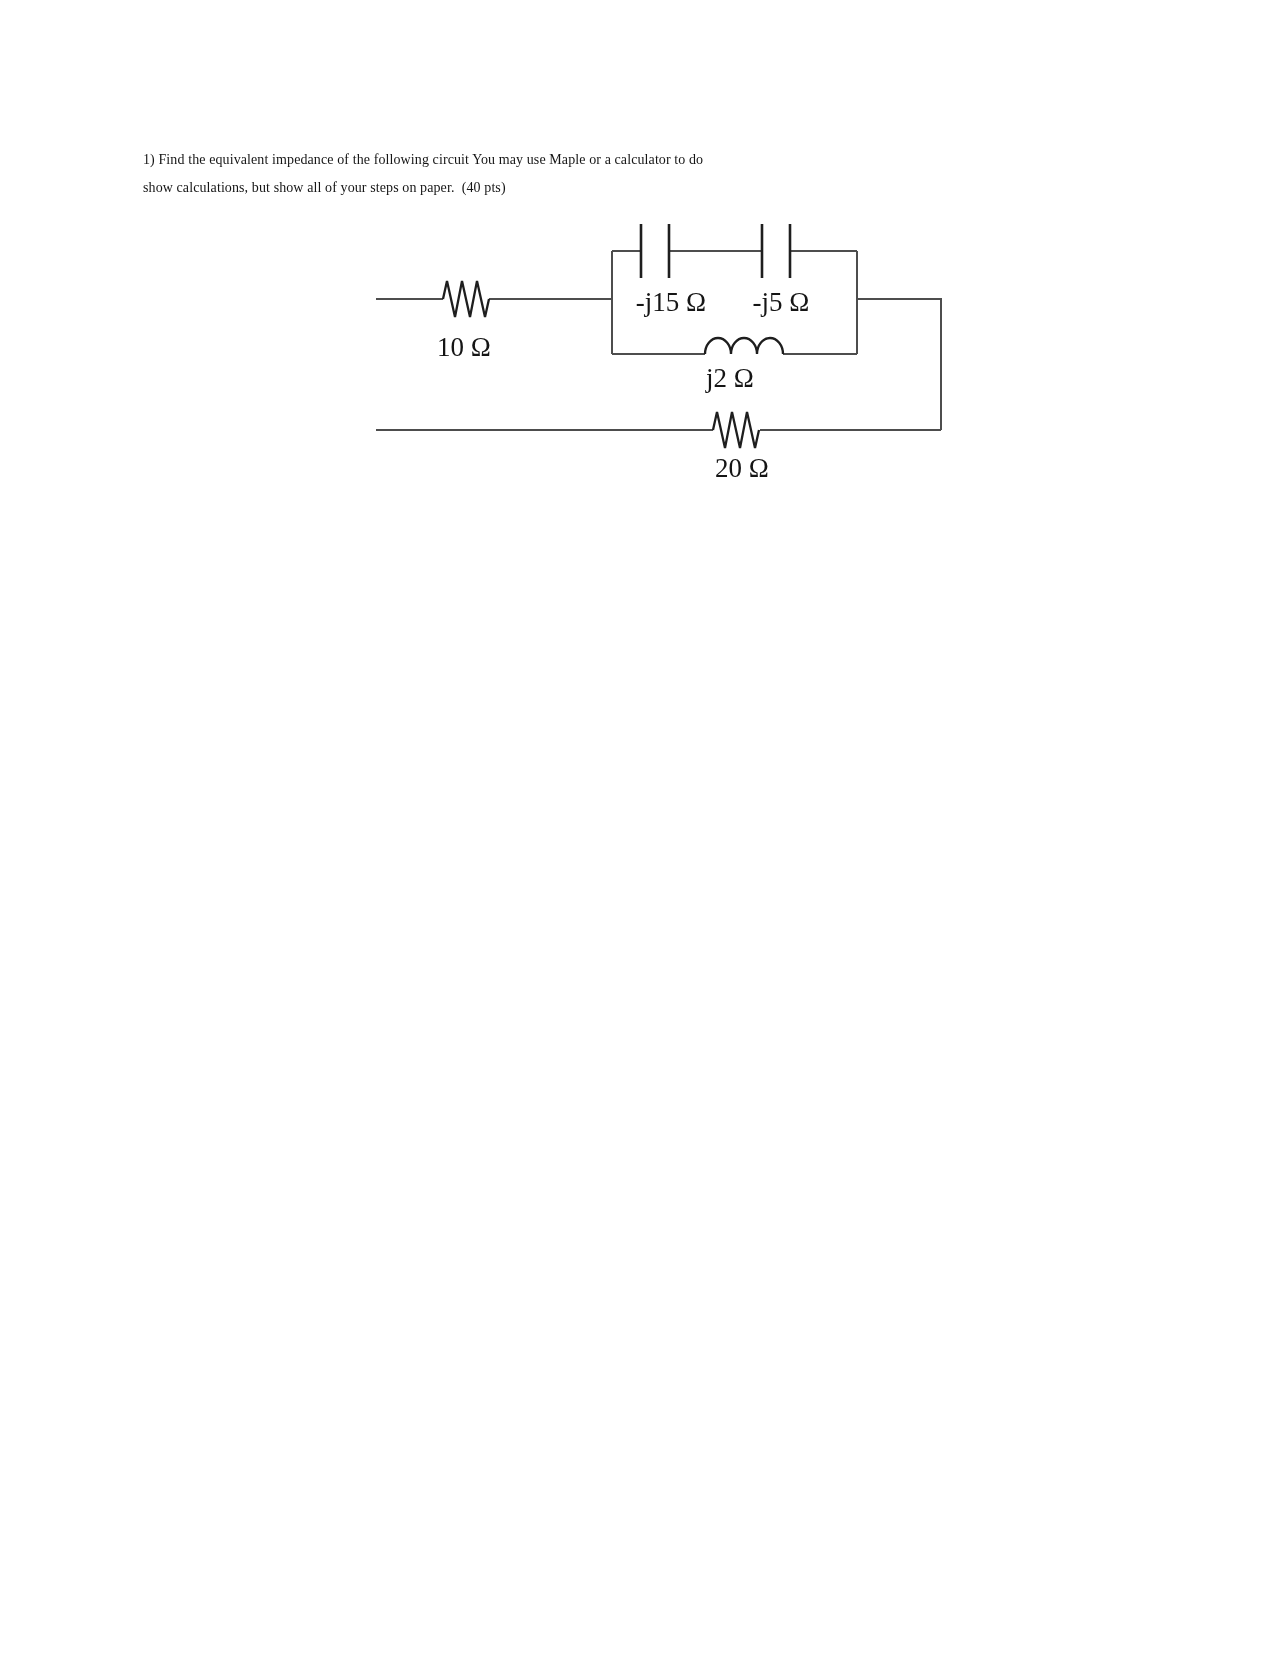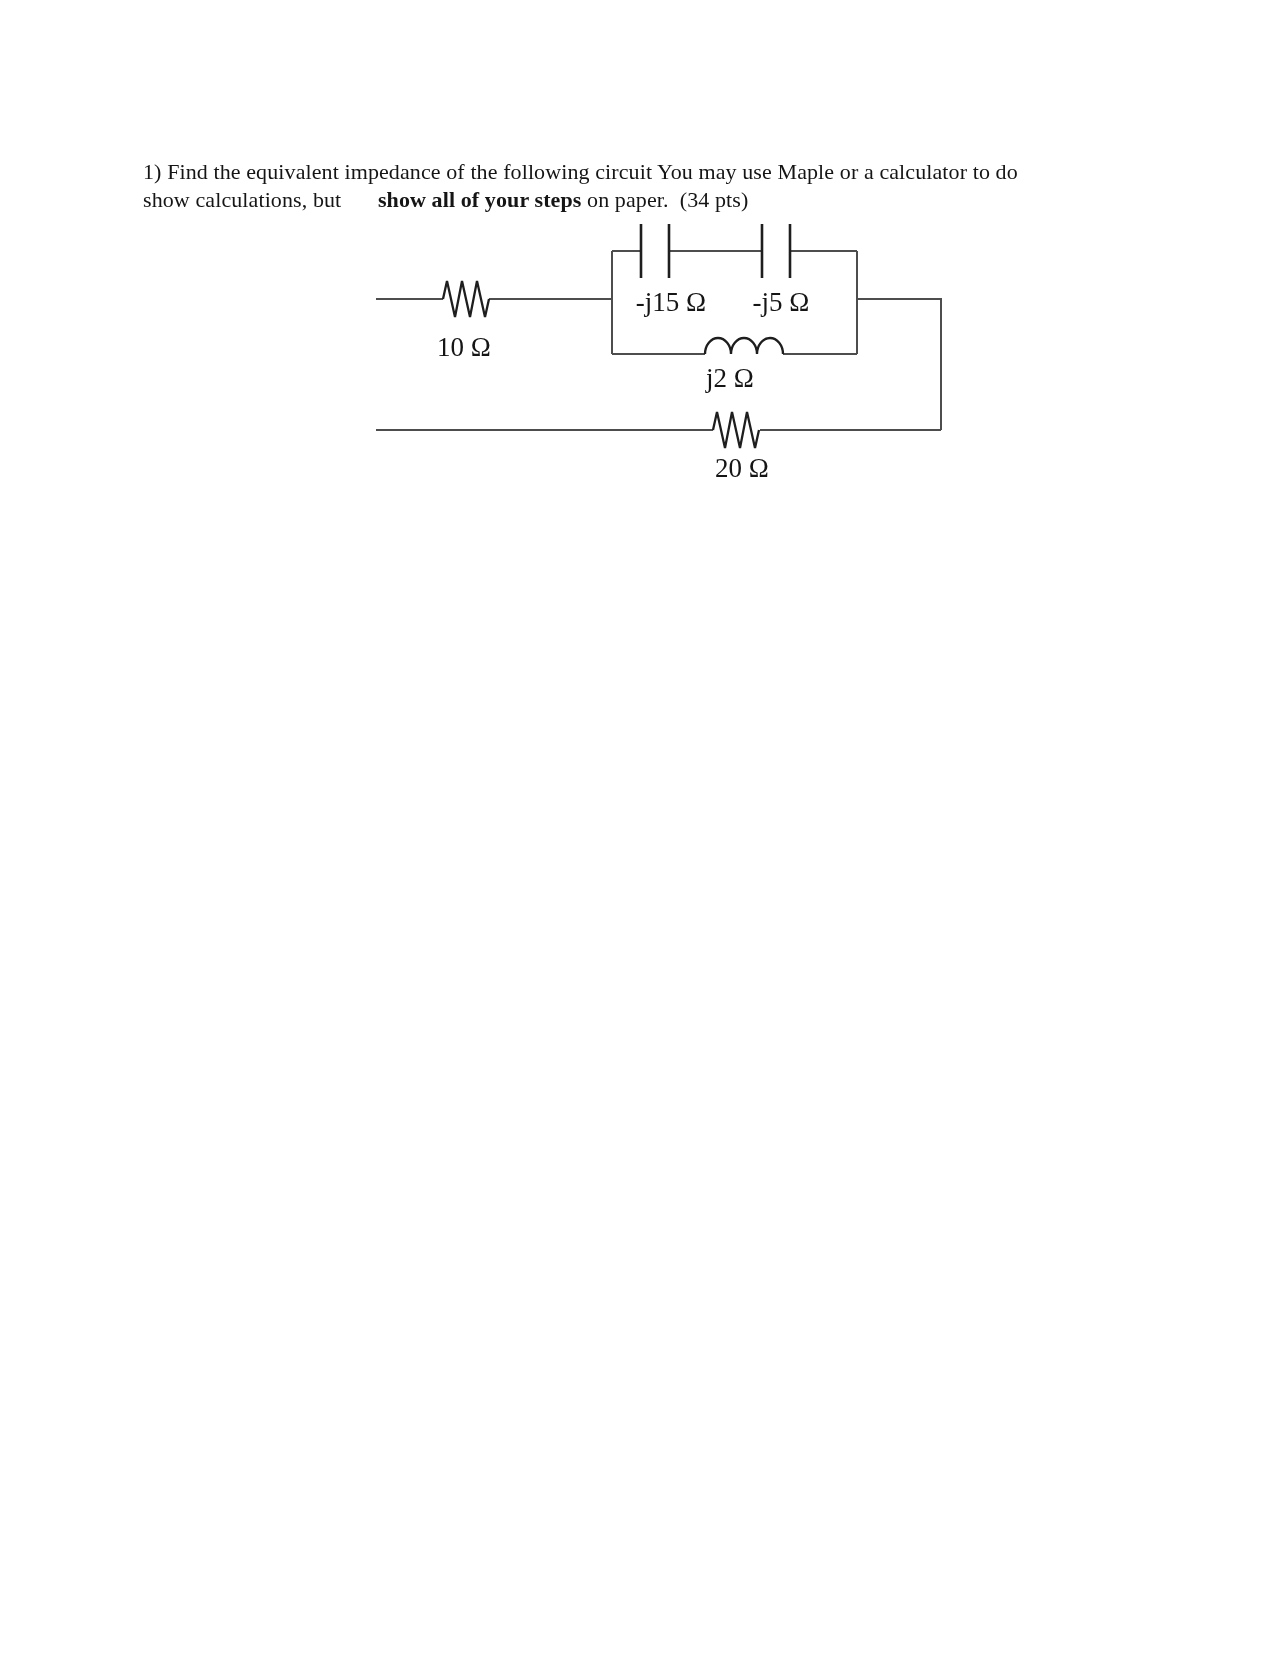--- a/index.html
+++ b/index.html
@@ -11,33 +11,32 @@
     position: relative;
     width: 1280px;
     height: 1656px;
     background: #ffffff;
     overflow: hidden;
     font-family: "Liberation Serif", serif;
   }
   .problem {
     position: absolute;
     left: 143px;
-    top: 158px;
+    top: 146px;
     width: 945px;
-    font-size: 22px;
+    font-size: 14px;
     line-height: 28px;
     color: #151515;
     letter-spacing: 0.1px;
   }
   .pline {
     white-space: pre-wrap;
   }
   .b {
-    font-weight: bold;
-    margin-left: 31px;
+    font-weight: normal;
   }
   .circuit {
     position: absolute;
     left: 350px;
     top: 195px;
   }
   .wire {
     fill: none;
     stroke: #4d4d4d;
     stroke-width: 2;
@@ -60,21 +59,21 @@
     text-anchor: middle;
   }
 </style>
 </head>
 <body>
 
 <div class="page">
 
   <div class="problem">
     <div class="pline">1) Find the equivalent impedance of the following circuit You may use Maple or a calculator to do</div>
-    <div class="pline"><span>show calculations, but </span><span class="b">show all of your steps</span><span> on paper.  (34 pts)</span></div>
+    <div class="pline"><span>show calculations, but </span><span class="b">show all of your steps</span><span> on paper.  (40 pts)</span></div>
   </div>
 
   <svg class="circuit" width="620" height="300" viewBox="350 195 620 300">
 
     <path class="wire" d="M376,299 H443 M489,299 H612"></path>
     <path class="wire" d="M376,430 H713 M760,430 H941"></path>
     <path class="wire" d="M857,299 H941 V430"></path>
 
     <path class="wire" d="M612,251 V354"></path>
     <path class="wire" d="M857,251 V354"></path>

